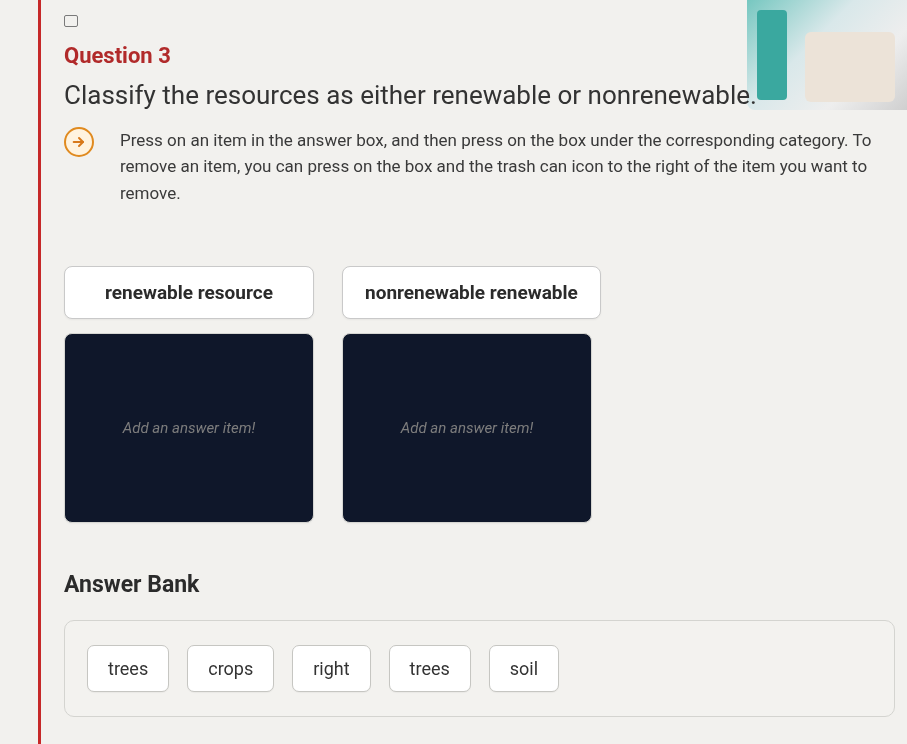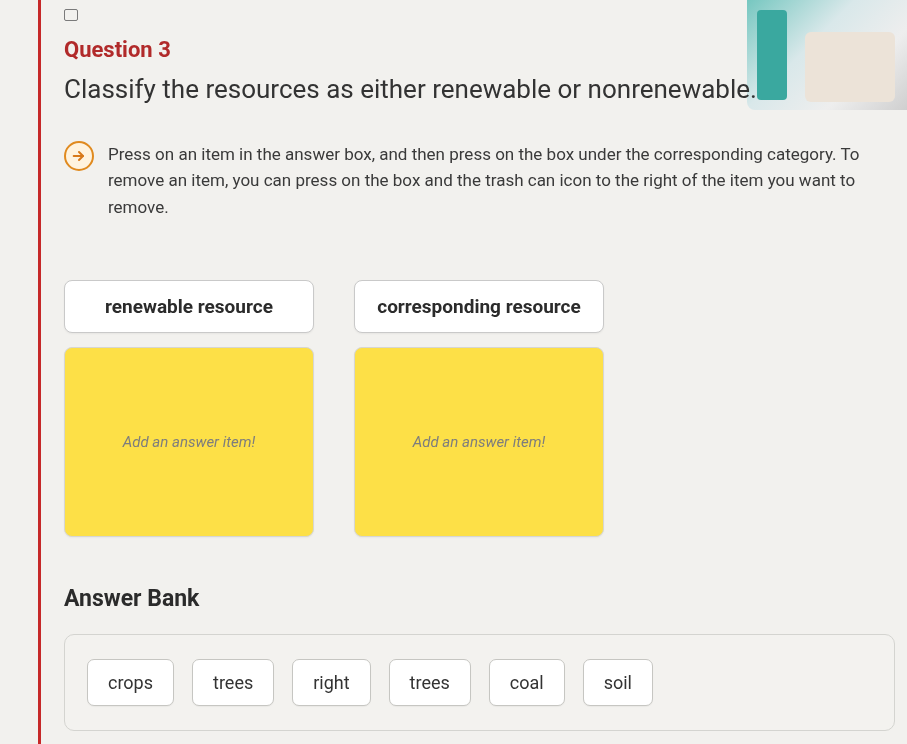--- a/index.html
+++ b/index.html
@@ -15,21 +15,21 @@
     position: absolute;
     left: 38px;
     top: 0;
     width: 3px;
     height: 744px;
     background: #c62828;
   }
   .content {
     position: absolute;
     left: 64px;
-    top: 4px;
+    top: 10px;
     right: 12px;
   }
   .cat-icon {
     display:inline-block;
     width:14px; height:12px;
     border:1.5px solid #7a7a7a;
     border-radius:2px;
     position:relative;
     vertical-align:middle;
     margin-right:4px;
@@ -41,42 +41,42 @@
     margin-top: 14px;
   }
   .question-text {
     color: #333;
     font-size: 26px;
     margin-top: 10px;
     line-height: 1.35;
   }
   .instructions-row {
     display: flex;
-    gap: 14px;
-    margin-top: 34px;
+    gap: 26px;
+    margin-top: 14px;
   }
   .arrow-badge {
     flex: 0 0 auto;
     width: 30px; height: 30px;
     border: 2px solid #e08a1f;
     border-radius: 50%;
     background: #fff3df;
     display: flex;
     align-items: center;
     justify-content: center;
   }
   .arrow-badge svg { width: 16px; height: 16px; }
   .instructions-text {
     font-size: 17px;
     color: #3a3a3a;
     line-height: 1.55;
   }
   .categories-row {
     display: flex;
-    gap: 40px;
+    gap: 28px;
     margin-top: 60px;
   }
   .category {
     display: flex;
     flex-direction: column;
     gap: 14px;
   }
   .category-header {
     background: #fff;
     border: 1px solid #c9c9c9;
@@ -84,21 +84,21 @@
     padding: 14px 22px;
     font-size: 19px;
     font-weight: 700;
     color: #2b2b2b;
     text-align: center;
     box-shadow: 0 1px 2px rgba(0,0,0,0.05);
   }
   .dropzone {
     width: 250px;
     height: 190px;
-    background: #fde047;
+    background: #0f172a;
     border: 1px solid #d6d6d2;
     border-radius: 8px;
     display: flex;
     align-items: center;
     justify-content: center;
     box-shadow: 0 1px 2px rgba(0,0,0,0.04);
   }
   .dropzone-placeholder {
     font-size: 15px;
     font-style: italic;
@@ -185,32 +185,31 @@
   <div class="categories-row">
 
     <div class="category">
       <div class="category-header">renewable resource</div>
       <div class="dropzone">
         <span class="dropzone-placeholder">Add an answer item!</span>
       </div>
     </div>
 
     <div class="category">
-      <div class="category-header">corresponding resource</div>
+      <div class="category-header">nonrenewable renewable</div>
       <div class="dropzone">
         <span class="dropzone-placeholder">Add an answer item!</span>
       </div>
     </div>
 
   </div>
 
   <div class="answer-bank-label">Answer Bank</div>
 
   <div class="answer-bank">
+    <div class="answer-item">trees</div>
     <div class="answer-item">crops</div>
-    <div class="answer-item">trees</div>
     <div class="answer-item">right</div>
     <div class="answer-item">trees</div>
-    <div class="answer-item">coal</div>
     <div class="answer-item">soil</div>
   </div>
 
 </div>
 
 </body></html>

